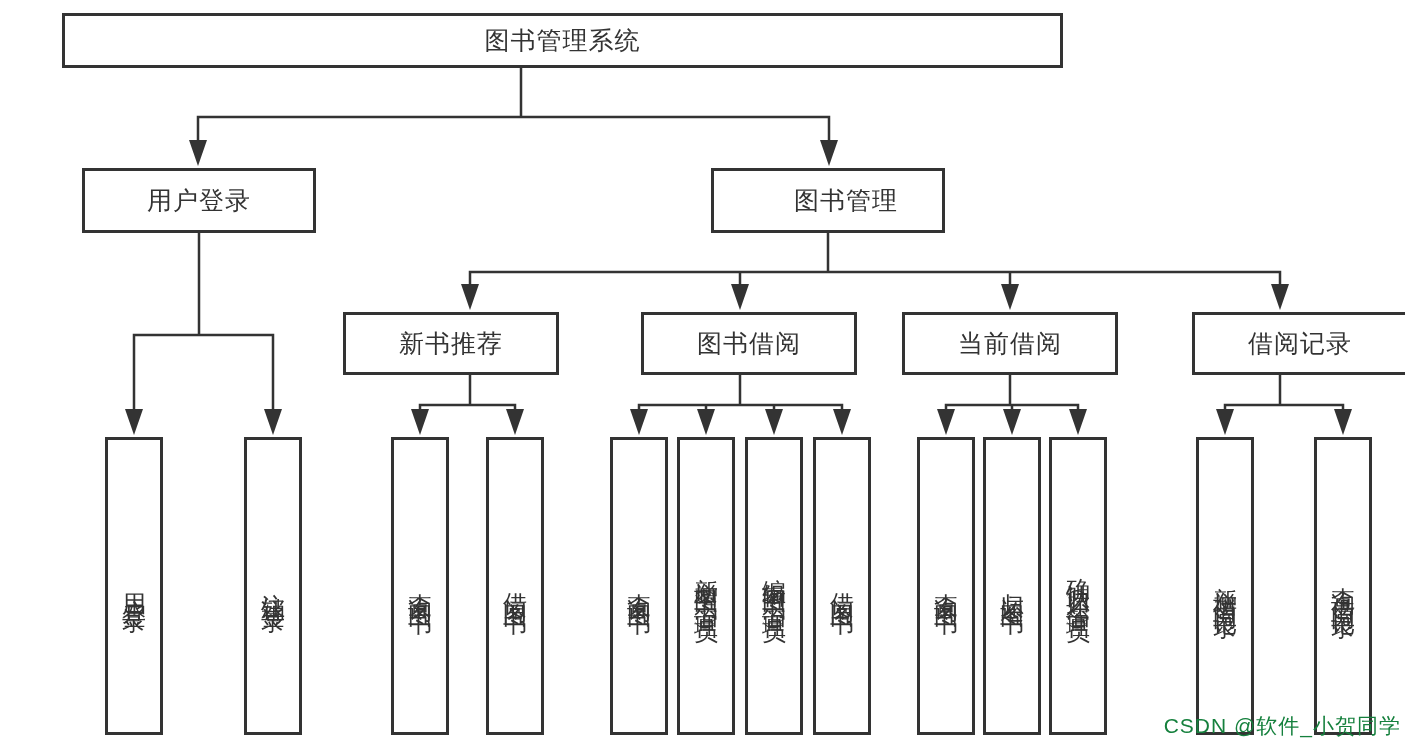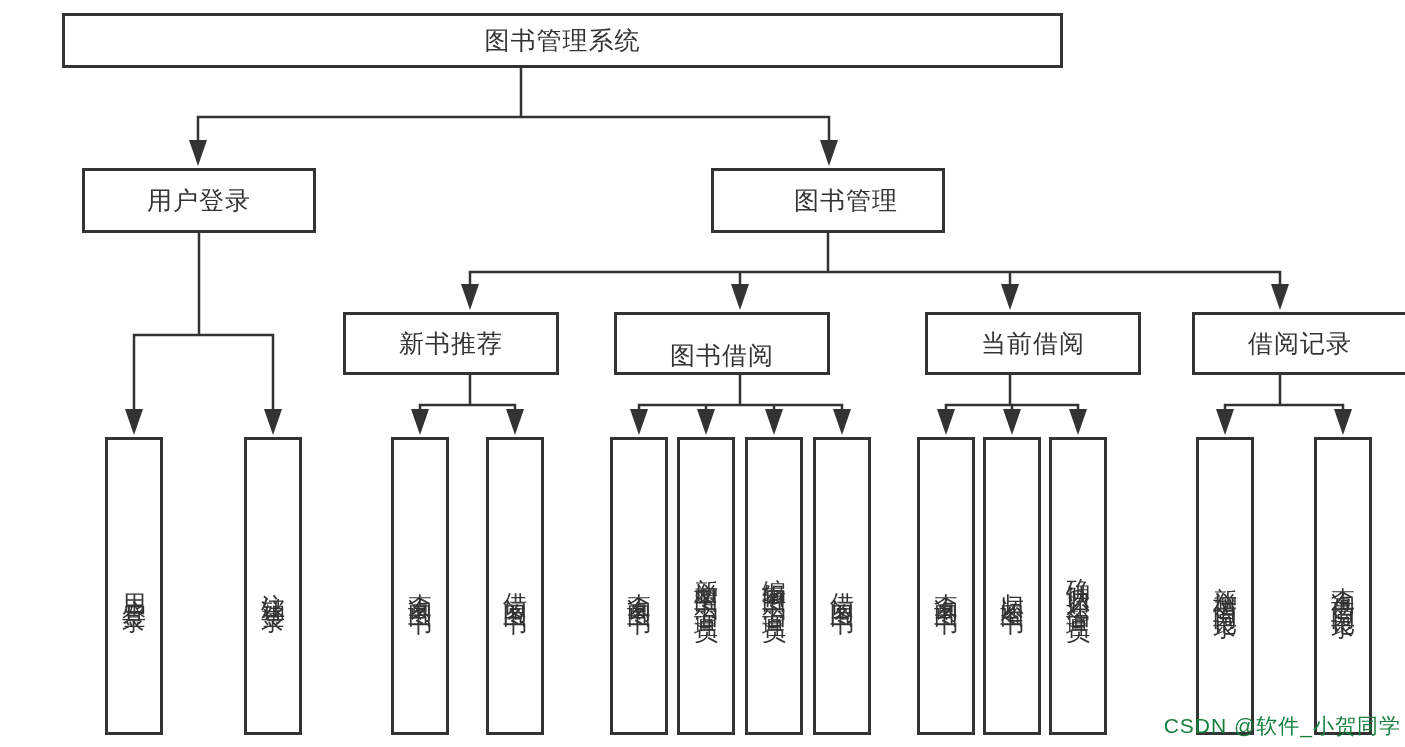--- a/index.html
+++ b/index.html
@@ -38,22 +38,22 @@
     font-size: 25px;
     letter-spacing: 1px;
     white-space: nowrap;
   }
   .root-box   { left: 21px;  top: 13px;  width: 1001px; height: 55px; margin-left: 41px; }
   .l2-box     { top: 168px;  width: 234px; height: 65px; }
   .l2-user    { left: 82px;  }
   .l2-mgmt    { left: 711px; padding-left: 36px; }
   .l3-box     { top: 312px;  width: 216px; height: 63px; }
   .l3-0 { left: 343px; }
-  .l3-1 { left: 614px; align-items: flex-end; }
-  .l3-2 { left: 902px; margin-left: 23px; }
+  .l3-1 { left: 641px; }
+  .l3-2 { left: 902px; }
   .l3-3 { left: 1192px; }
   .vbox {
     top: 437px;
     width: 58px;
     height: 298px;
   }
   .vtext {
     writing-mode: vertical-rl;
     text-orientation: mixed;
     font-size: 24px;

